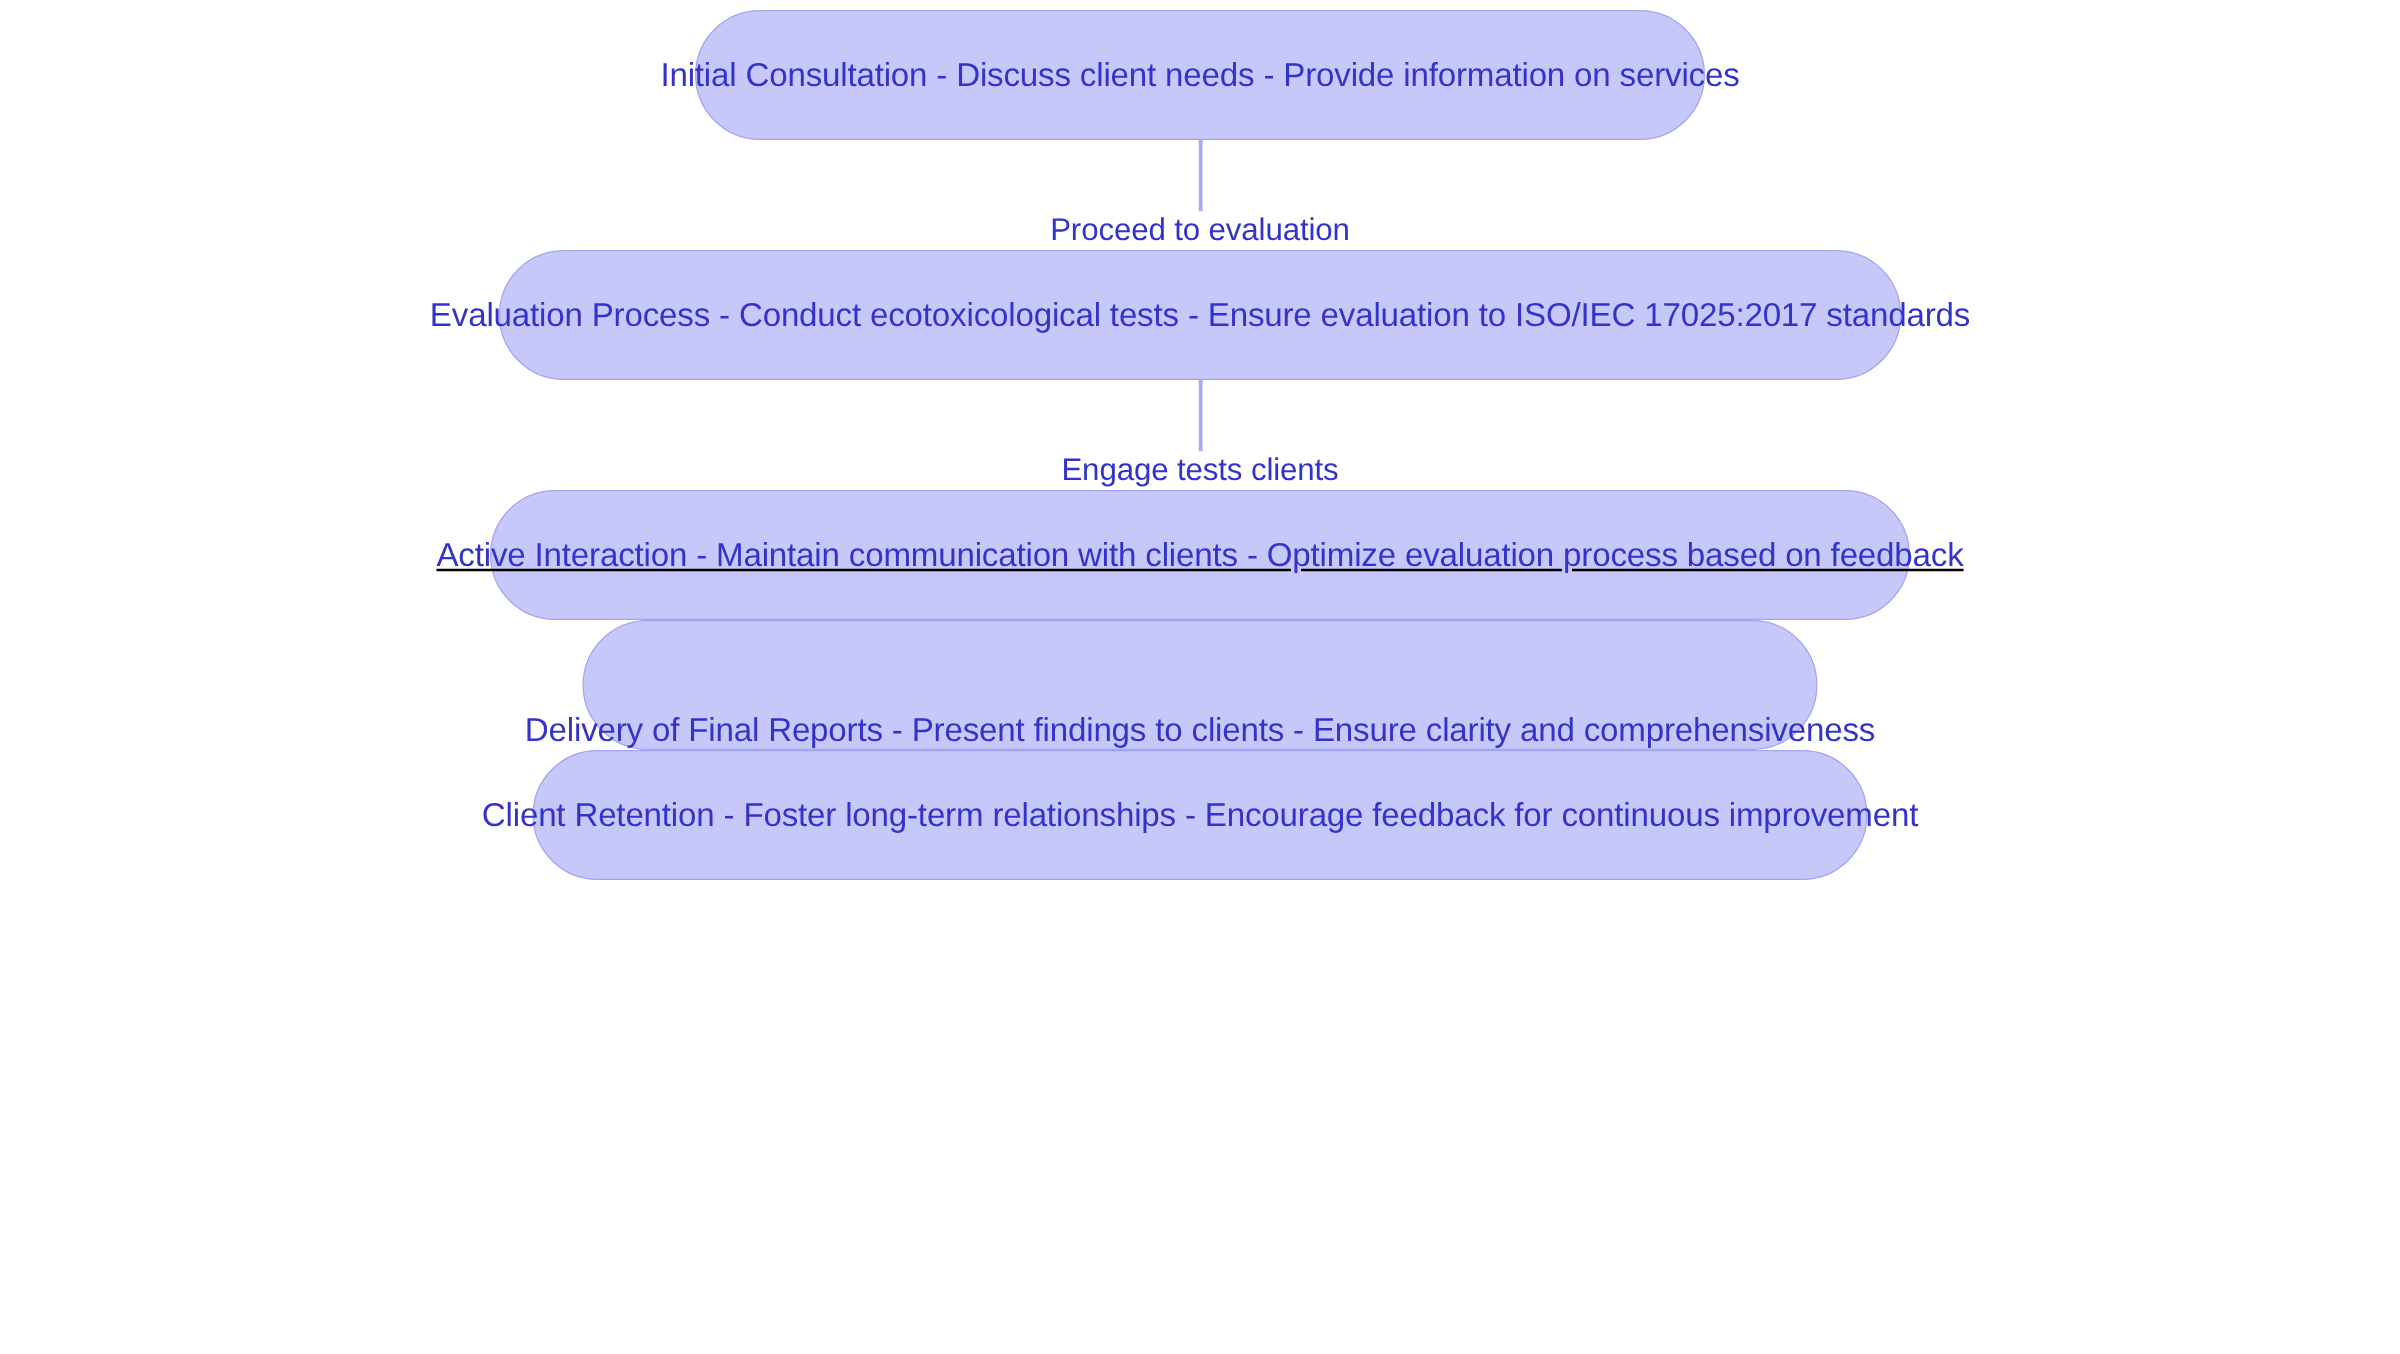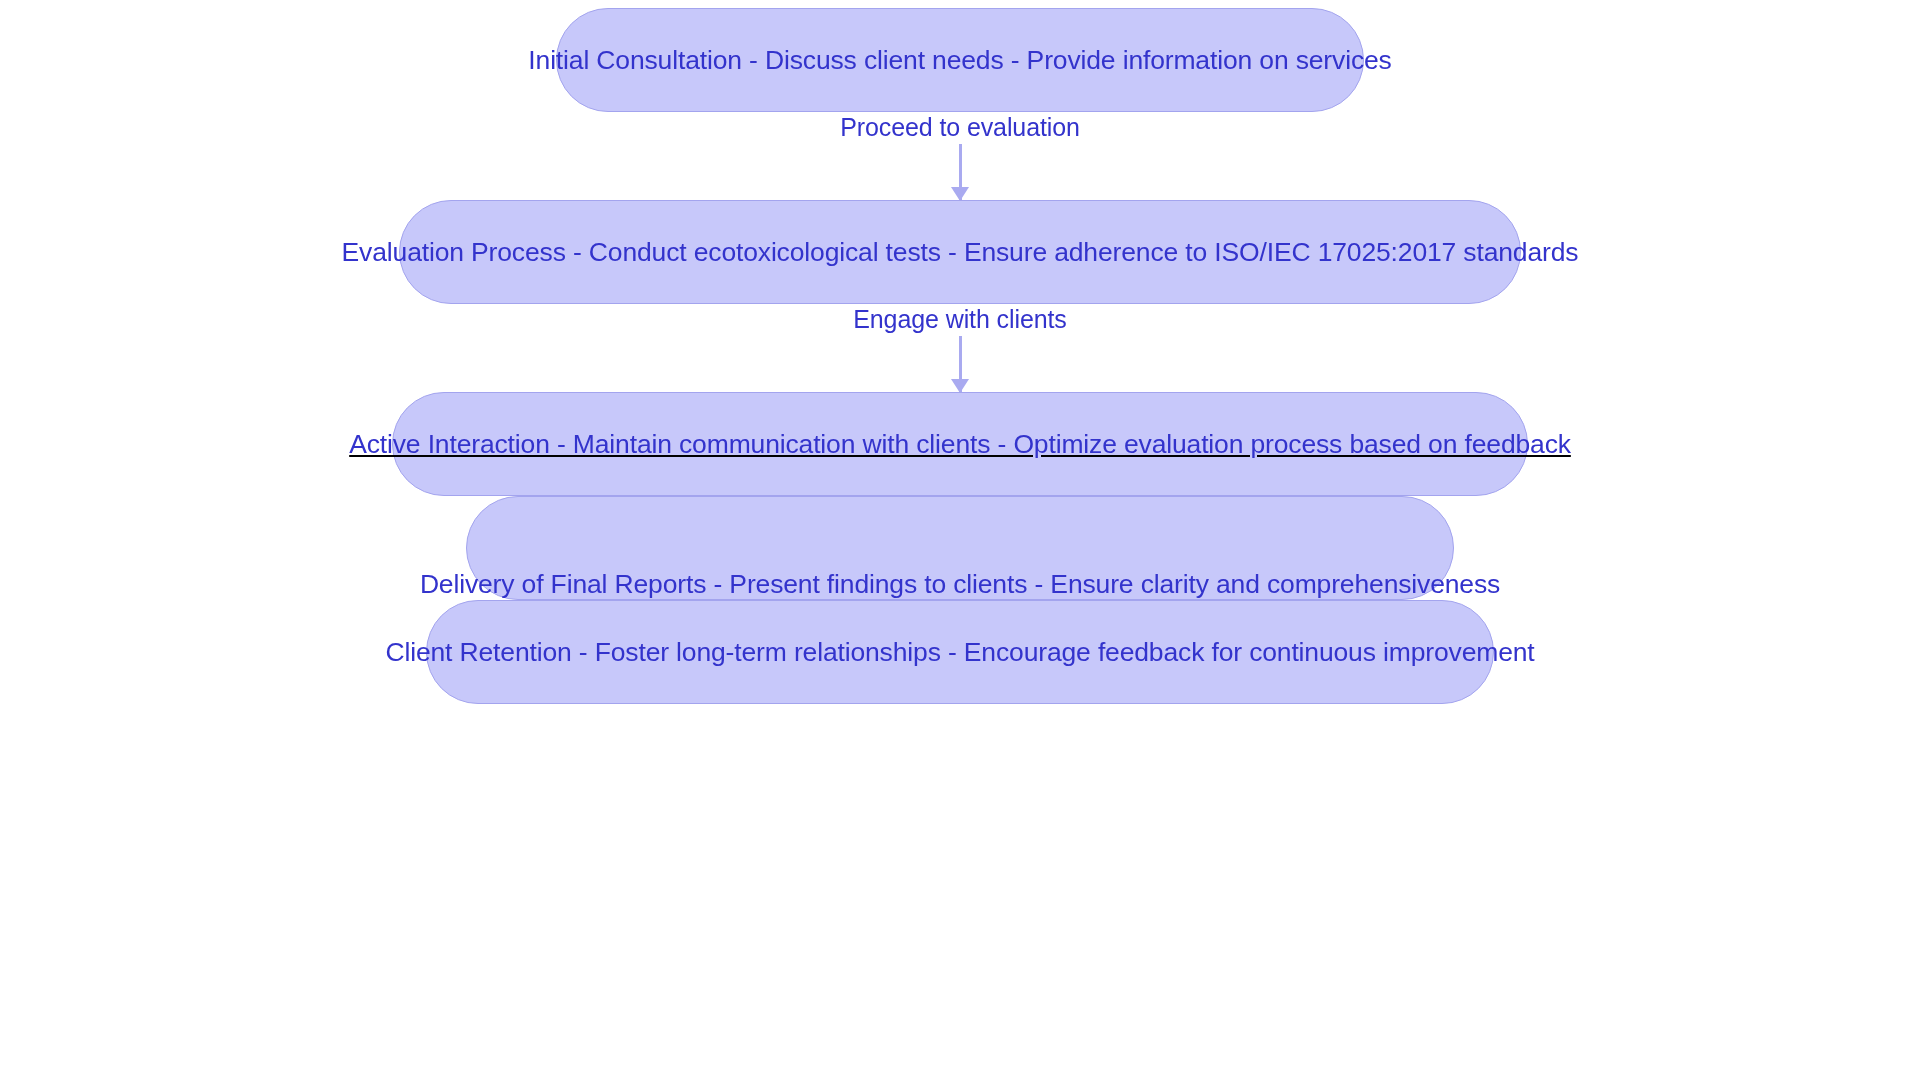--- a/index.html
+++ b/index.html
@@ -62,21 +62,21 @@
   .node.n2 { width: 1136px; height: 104px; text-decoration: underline; }
   .node.n3 { width: 988px;  height: 104px; align-items: flex-end; }
   .node.n4 { width: 1068px; height: 104px; }
 
   
   .edge {
     position: relative;
     width: 100%;
     height: 88px;
     display: flex;
-    align-items: flex-start;
+    align-items: flex-end;
     justify-content: center;
     z-index: 1;
   }
   .edge-line {
     position: absolute;
     left: 50%;
     top: 0;
     bottom: 0;
     width: 3px;
     margin-left: -1.5px;
@@ -120,27 +120,27 @@
       <span class="node-label">Initial Consultation - Discuss client needs - Provide information on services</span>
     </div>
 
     <div class="edge">
       <span class="edge-line"></span>
       <span class="edge-arrow"></span>
       <span class="edge-label">Proceed to evaluation</span>
     </div>
 
     <div class="node n1">
-      <span class="node-label">Evaluation Process - Conduct ecotoxicological tests - Ensure adherence to ISO/IEC 17025:2017 standards</span>
+      <span class="node-label">Evaluation Process - Conduct ecotoxicological tests - Ensure evaluation to ISO/IEC 17025:2017 standards</span>
     </div>
 
     <div class="edge">
       <span class="edge-line"></span>
       <span class="edge-arrow"></span>
-      <span class="edge-label">Engage with clients</span>
+      <span class="edge-label">Engage tests clients</span>
     </div>
 
     <div class="node n2">
       <span class="node-label">Active Interaction - Maintain communication with clients - Optimize evaluation process based on feedback</span>
     </div>
 
 
     <div class="node n3">
       <span class="node-label">Delivery of Final Reports - Present findings to clients - Ensure clarity and comprehensiveness</span>
     </div>

